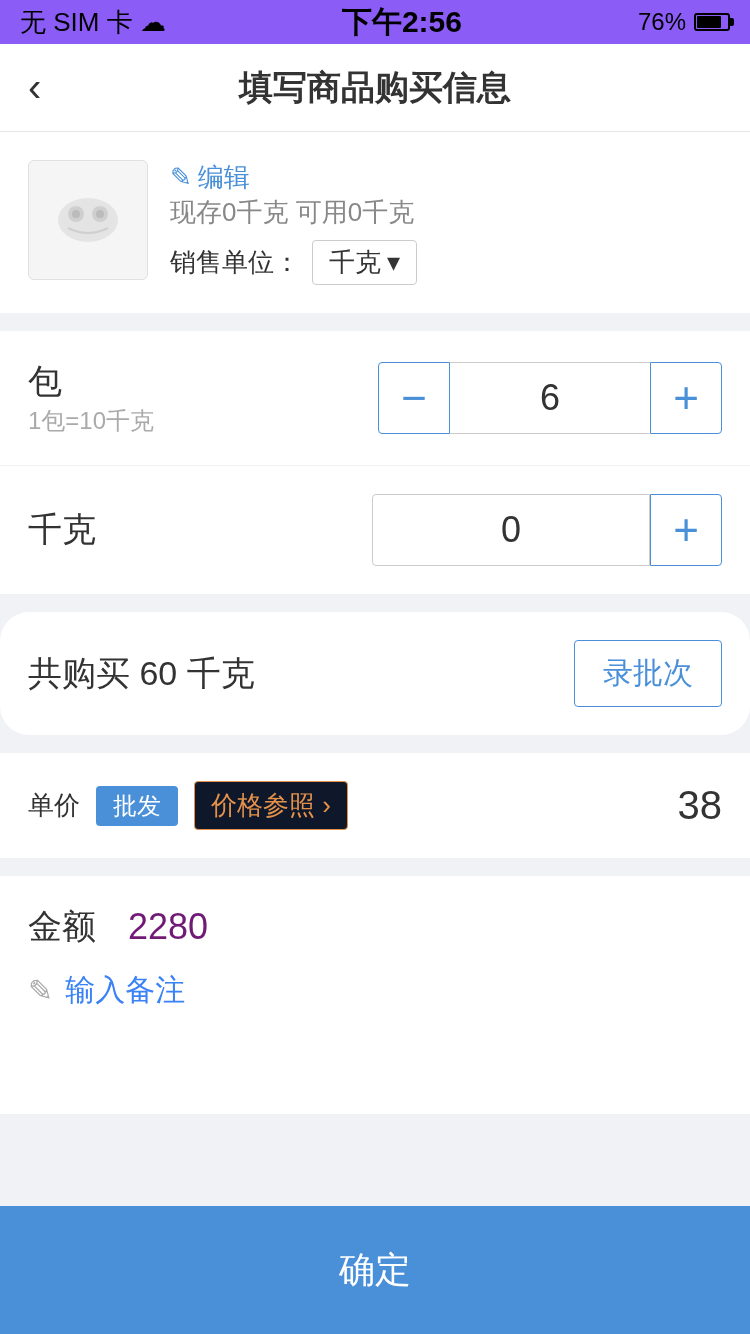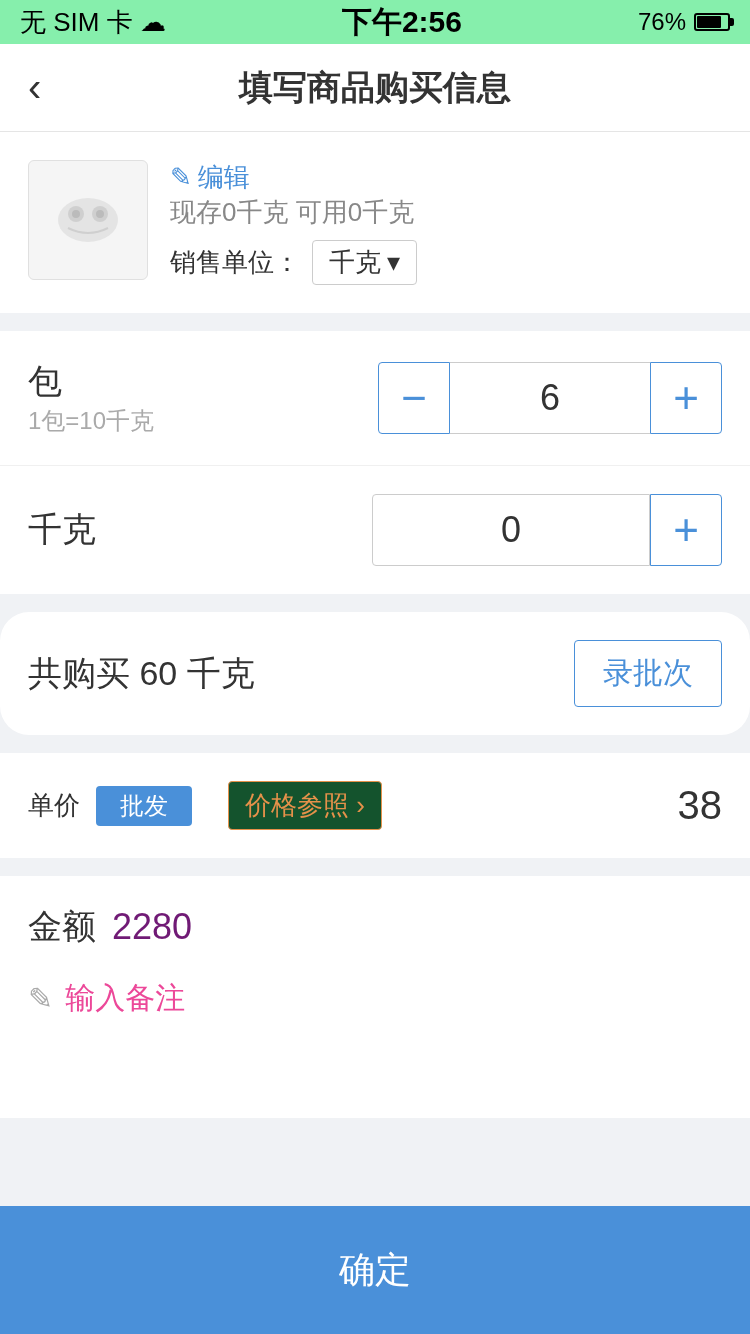--- a/index.html
+++ b/index.html
@@ -8,21 +8,21 @@
       width: 750px;
       min-height: 1334px;
       font-family: -apple-system, "PingFang SC", "Helvetica Neue", sans-serif;
       background: #f0f2f5;
       display: flex;
       flex-direction: column;
     }
 
     
     .status-bar {
-      background: #86efac;
+      background: #8b5cf6;
       height: 44px;
       display: flex;
       align-items: center;
       justify-content: space-between;
       padding: 0 20px;
       font-size: 28px;
       font-weight: 500;
       color: #000;
     }
     .status-left { font-size: 26px; }
@@ -259,55 +259,54 @@
       gap: 16px;
     }
     .price-label {
       font-size: 26px;
       color: #333;
     }
     .price-tag {
       background: #4a90d9;
       color: #fff;
       font-size: 24px;
-      padding: 4px 24px;
+      padding: 4px 17px;
       border-radius: 4px;
     }
     .price-ref-btn {
       border: 1px solid #e5914a;
       border-radius: 4px;
       padding: 6px 16px;
       font-size: 26px;
       color: #e5914a;
-      background: #14532d;
+      background: #0f172a;
       cursor: pointer;
       display: flex;
       align-items: center;
       gap: 4px;
-      margin-left: 20px;
     }
     .price-value {
       margin-left: auto;
       font-size: 40px;
       color: #333;
       font-weight: 500;
     }
 
     
     .amount-section {
       background: #fff;
       padding: 28px 28px;
       margin-bottom: 18px;
       flex: 1;
     }
     .amount-row {
       display: flex;
       align-items: center;
-      gap: 16px;
-      margin-bottom: 28px;
+      gap: 32px;
+      margin-bottom: 20px;
       text-align: right;
     }
     .amount-label {
       font-size: 34px;
       color: #333;
     }
     .amount-value {
       font-size: 36px;
       color: #701a75;
       font-weight: 400;
@@ -316,21 +315,21 @@
       display: flex;
       align-items: center;
       gap: 12px;
     }
     .pencil-icon {
       color: #aaa;
       font-size: 30px;
     }
     .remark-text {
       font-size: 30px;
-      color: #ec4899;
+      color: #3b82f6;
     }
 
     
     .spacer { flex: 1; background: #f0f2f5; }
 
     
     .confirm-bar {
       background: #4a90d9;
       height: 128px;
       display: flex;

